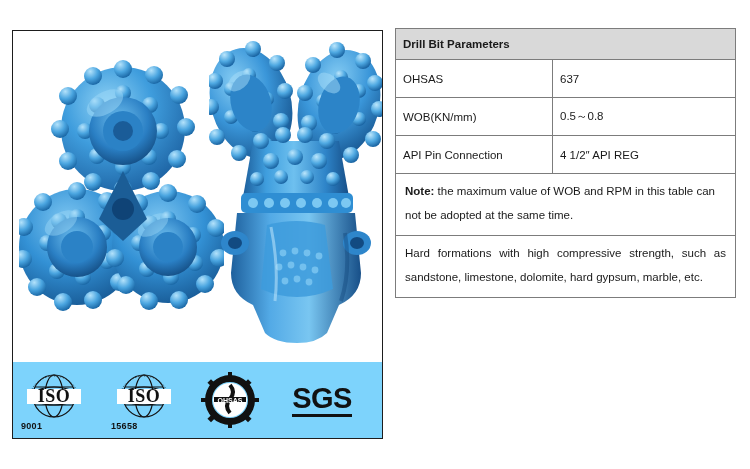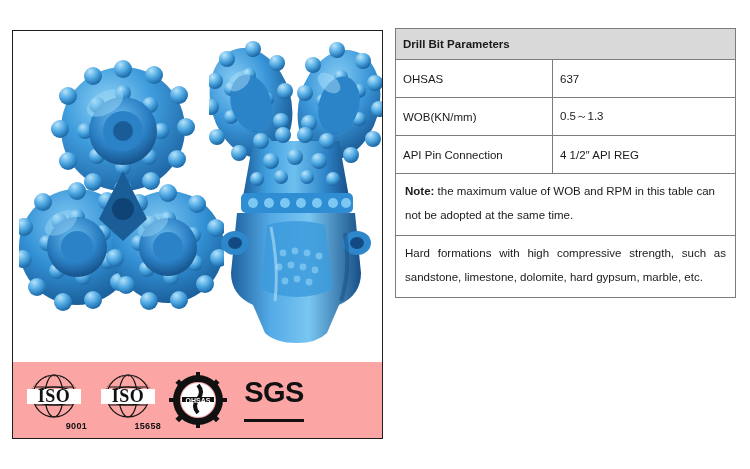--- a/index.html
+++ b/index.html
@@ -39,45 +39,45 @@
   .bit-right { left: 196px; top: 6px;  width: 175px; height: 310px; }
 
   
   .cert-strip {
     position: absolute;
     left: 0; bottom: 0;
     width: 369px; height: 76px;
     display: flex;
     align-items: center;
     padding-left: 8px;
-    gap: 8px;
-    background: #fca5a5;
+    gap: 24px;
+    background: #7dd3fc;
   }
   .cert { position: relative; flex: none; }
   .cert-iso { width: 66px; height: 62px; }
   .cert-ohsas { width: 58px; height: 56px; }
   .cert-api { width: 54px; height: 58px; }
   .cert-sgs {
     width: 78px; height: 44px;
     display: flex; align-items: center; justify-content: center;
   }
   .sgs-text {
     font-family: "Liberation Sans", sans-serif;
     font-weight: bold;
     font-size: 29px;
     letter-spacing: -0.5px;
     color: #111111;
     line-height: 1;
     border-bottom: 3px solid #111111;
-    padding-bottom: 12px;
+    padding-bottom: 1px;
   }
   .iso-num {
     position: absolute;
     left: 0; right: 0; bottom: 0;
-    text-align: right;
+    text-align: left;
     font-family: "Liberation Sans", sans-serif;
     font-weight: bold;
     font-size: 9px;
     color: #111111;
     letter-spacing: 0.3px;
   }
 
   
   .spec-table {
     position: absolute;
@@ -446,21 +446,21 @@
       <tr class="section-head">
         <td colspan="2">Drill Bit Parameters</td>
       </tr>
 
       <tr class="param-row">
         <td>OHSAS</td>
         <td>637</td>
       </tr>
       <tr class="param-row">
         <td>WOB(KN/mm)</td>
-        <td>0.5～1.3</td>
+        <td>0.5～0.8</td>
       </tr>
       <tr class="param-row">
         <td>API Pin Connection</td>
         <td>4 1/2″  API REG</td>
       </tr>
 
       <tr>
         <td colspan="2" class="note-cell">
           <span class="note-label">Note:</span><span> the maximum value of WOB and RPM in this table can not be adopted at the same time.</span>
         </td>

